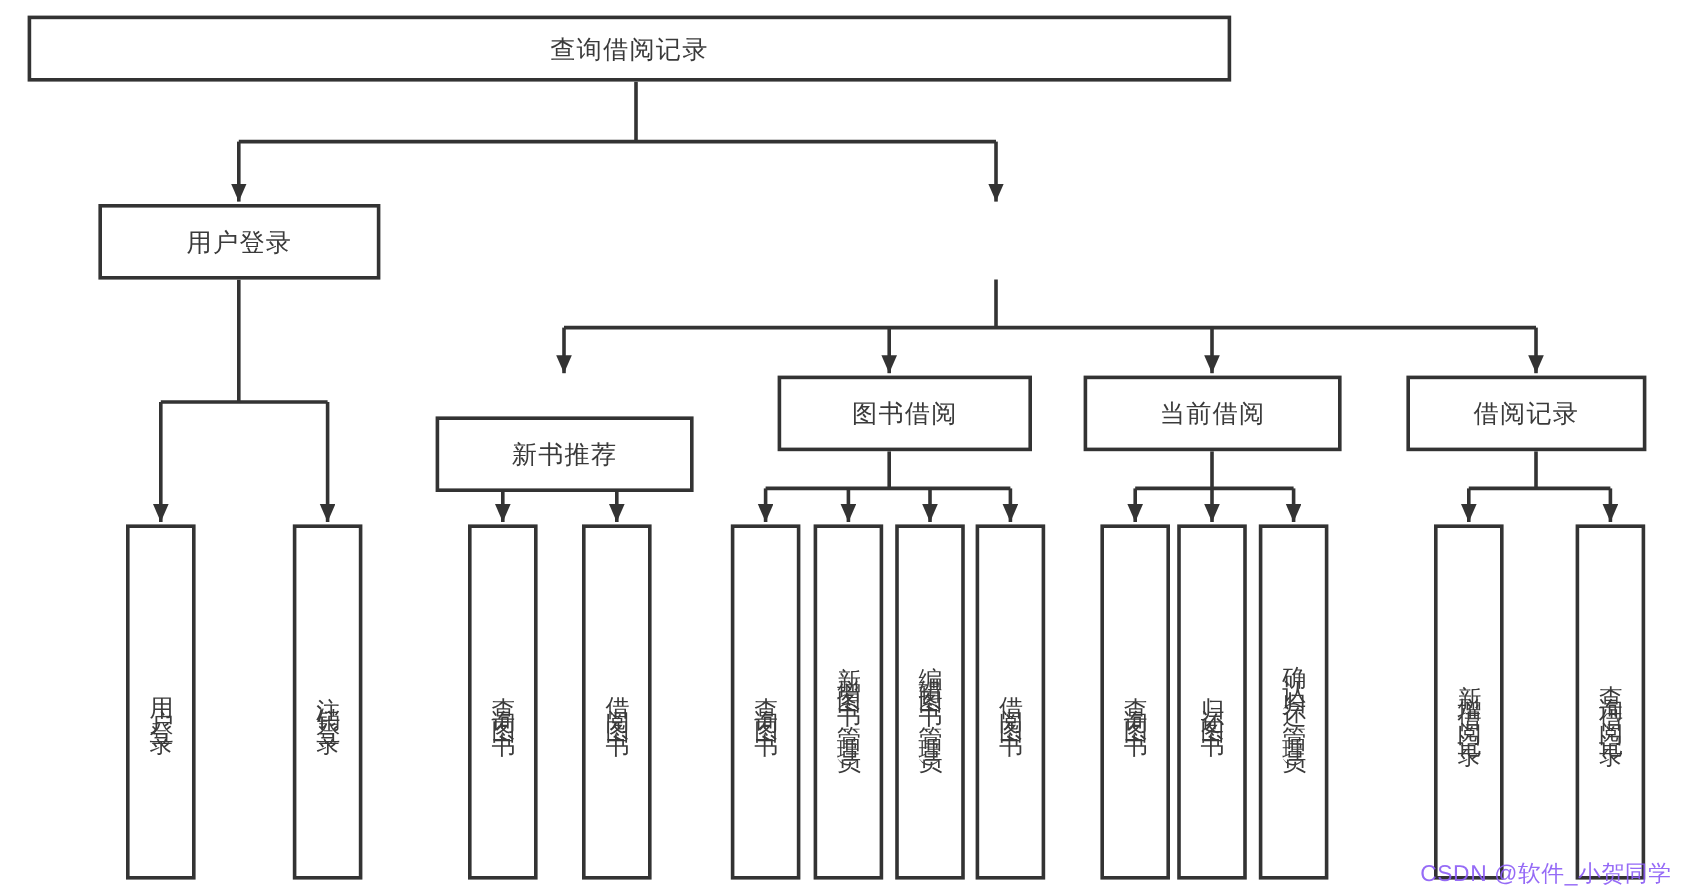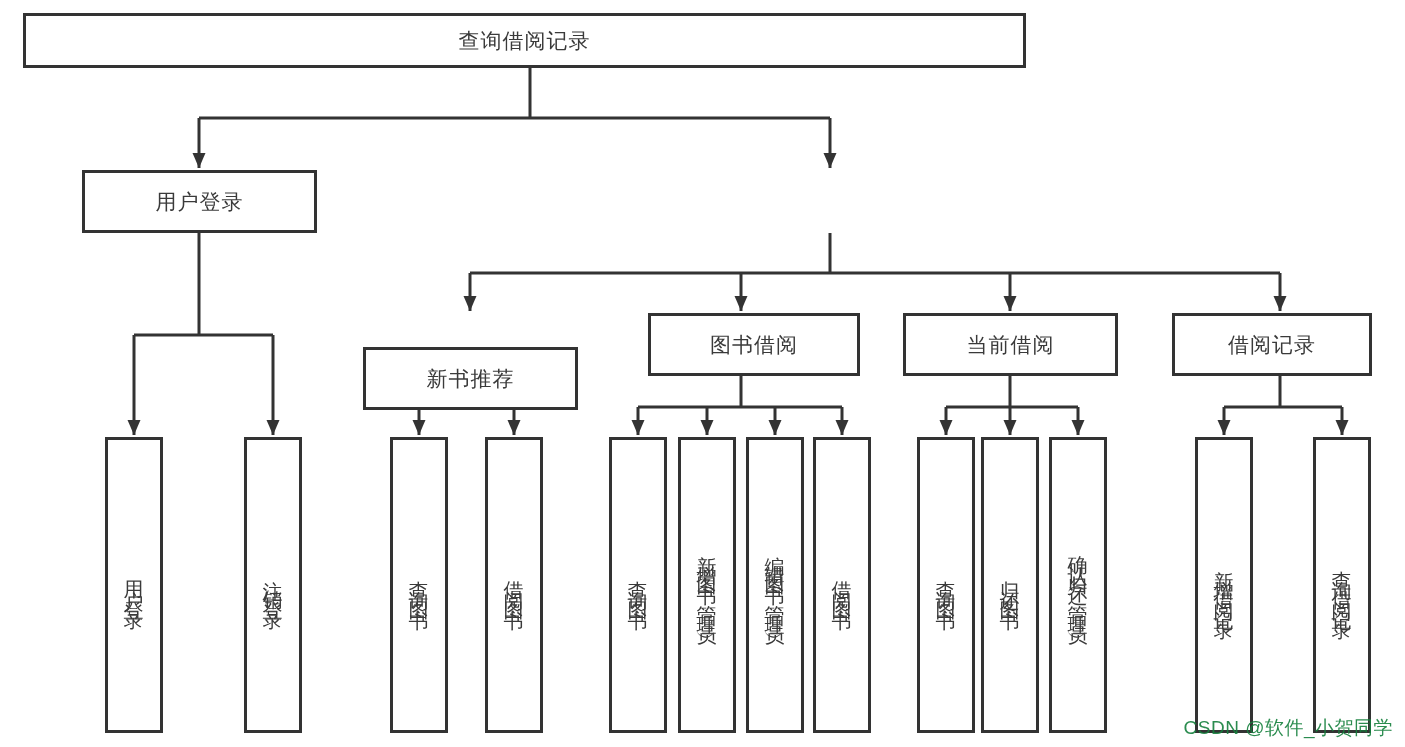--- a/index.html
+++ b/index.html
@@ -38,21 +38,21 @@
     text-orientation: mixed;
     font-size: 20px;
     letter-spacing: 10px;
     line-height: 1;
   }
   #watermark {
     position: absolute;
     right: 12px;
     bottom: 6px;
     font-size: 19px;
-    color: #15803d;
+    color: #8b5cf6;
     opacity: 0.9;
     z-index: 5;
     white-space: nowrap;
     letter-spacing: 0.5px;
   }
 </style>
 </head>
 <body>
 
 <div id="canvas">

